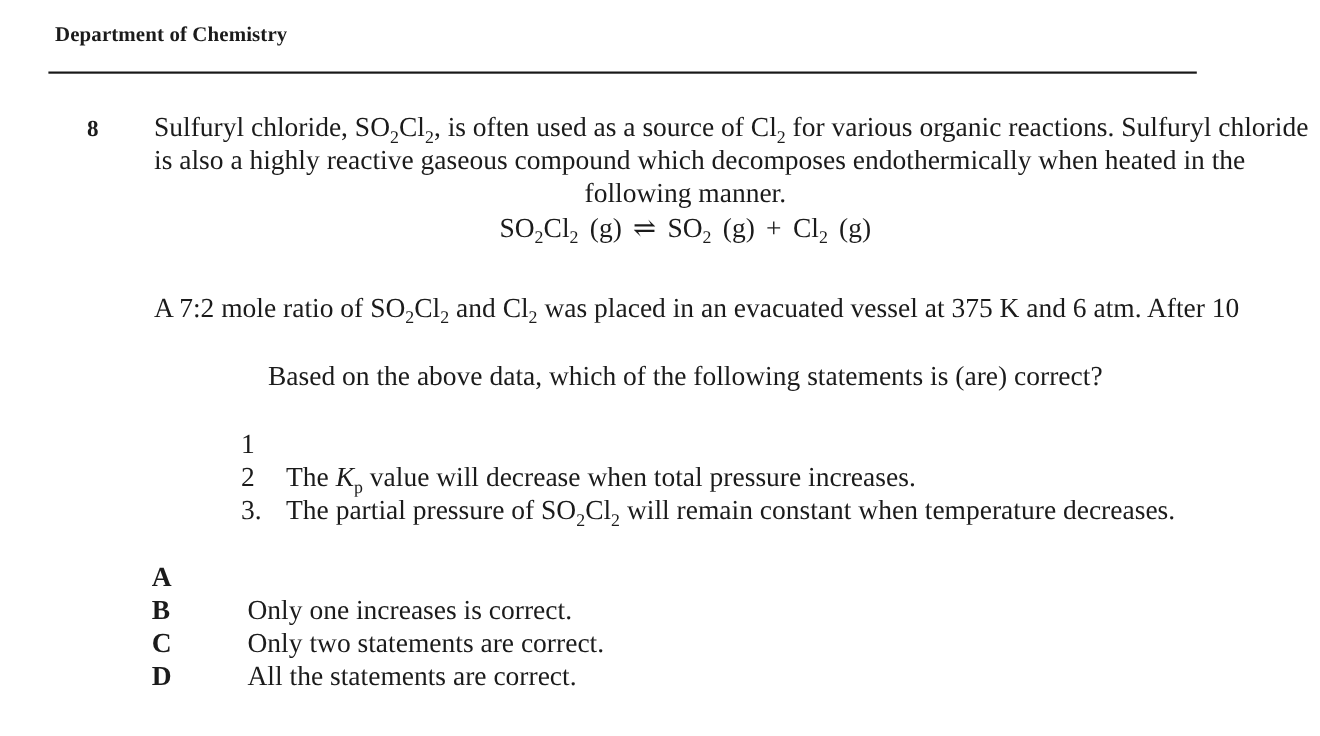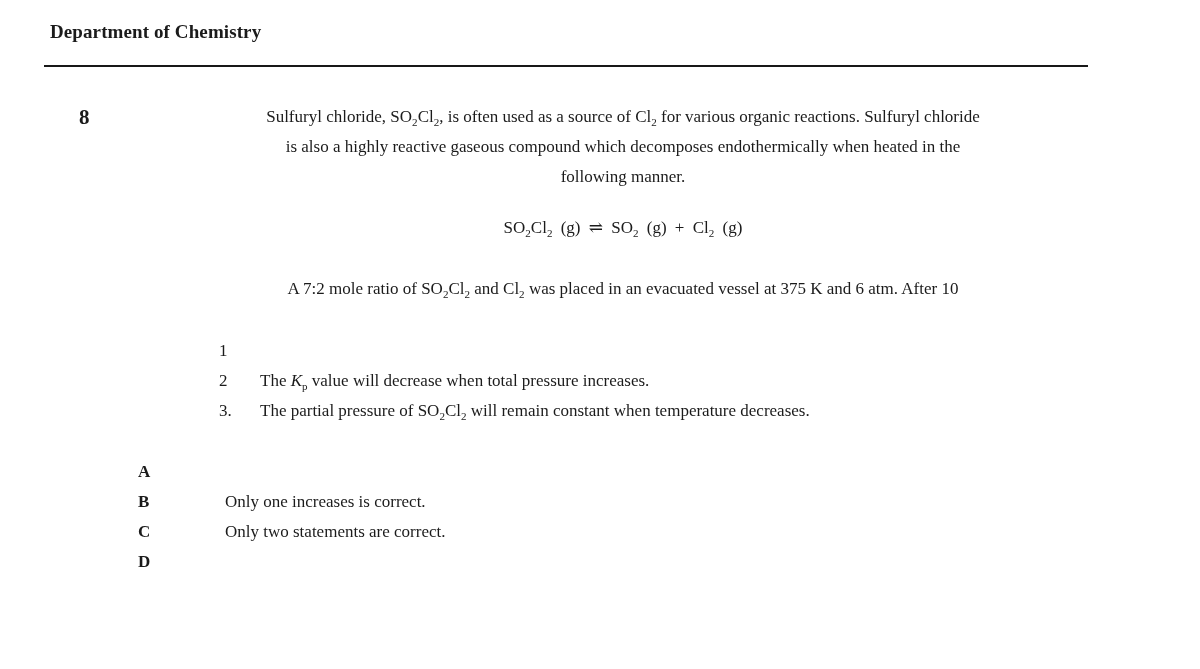--- a/index.html
+++ b/index.html
@@ -21,31 +21,31 @@
     width:1044px; height:2px;
     background:#181818;
   }
   .qnum {
     position:absolute; left:79px; top:102px;
     font-size:21px; font-weight:700; line-height:30px;
   }
   .qbody {
     position:absolute; left:140px; top:102px;
     width:966px;
-    font-size:17px; line-height:30px;
+    font-size:25px; line-height:30px;
   }
   .tline { white-space:nowrap;text-align:center; }
   sub { font-size:0.65em; line-height:0; }
   i { font-style:italic; }
   .equation {
     text-align:center;
-    margin-top:21px;
+    margin-top:1px;
     word-spacing:4px;
   }
-  .para2   { margin-top:31px; }
+  .para2   { margin-top:43px; }
   .prompt  { margin-top:32px; }
   .statements { margin-top:32px; }
   .stmt { display:flex; }
   .stmt .num { margin-left:79px; width:41px; flex:none; }
   .stmt .txt { flex:none; white-space:nowrap; }
   .options { margin-top:31px; }
   .opt { display:flex; }
   .opt .letter { margin-left:-2px; width:87px; flex:none; font-weight:700; }
   .opt .txt { flex:none; white-space:nowrap; }
 </style>
@@ -67,20 +67,21 @@
     <div class="tline">is also a highly reactive gaseous compound which decomposes endothermically when heated in the</div>
     <div class="tline">following manner.</div>
   </div>
 
   <div class="equation">SO<sub>2</sub>Cl<sub>2</sub> (g) ⇌ SO<sub>2</sub> (g) + Cl<sub>2</sub> (g)</div>
 
   <div class="para2">
     <div class="tline">A 7:2 mole ratio of SO<sub>2</sub>Cl<sub>2</sub> and Cl<sub>2</sub> was placed in an evacuated vessel at 375 K and 6 atm. After 10</div>
   </div>
 
+  <div class="prompt tline">Based on the above data, which of the following statements is (are) correct?</div>
 
   <div class="statements">
     <div class="stmt">
       <div class="num">1</div>
     </div>
     <div class="stmt">
       <div class="num">2</div>
       <div class="txt">The <i>K</i><sub>p</sub> value will decrease when total pressure increases.</div>
     </div>
     <div class="stmt">
@@ -96,16 +97,17 @@
     <div class="opt">
       <div class="letter">B</div>
       <div class="txt">Only one increases is correct.</div>
     </div>
     <div class="opt">
       <div class="letter">C</div>
       <div class="txt">Only two statements are correct.</div>
     </div>
     <div class="opt">
       <div class="letter">D</div>
+      <div class="txt">All the statements are correct.</div>
     </div>
   </div>
 
 </div>
 
 </body></html>

